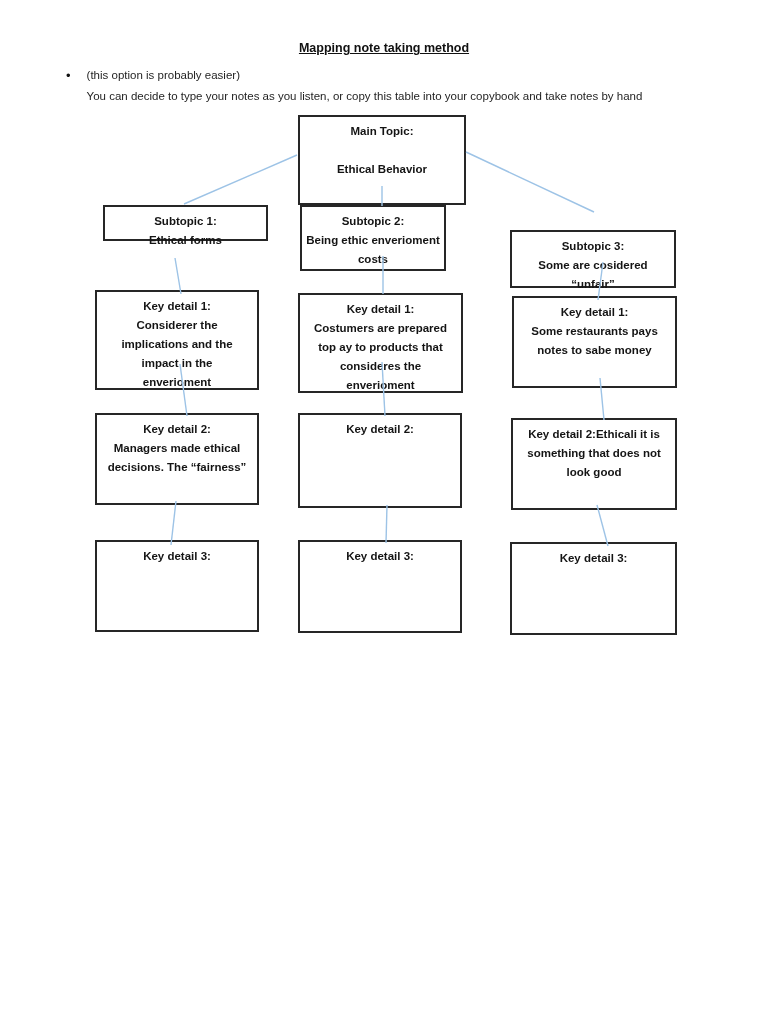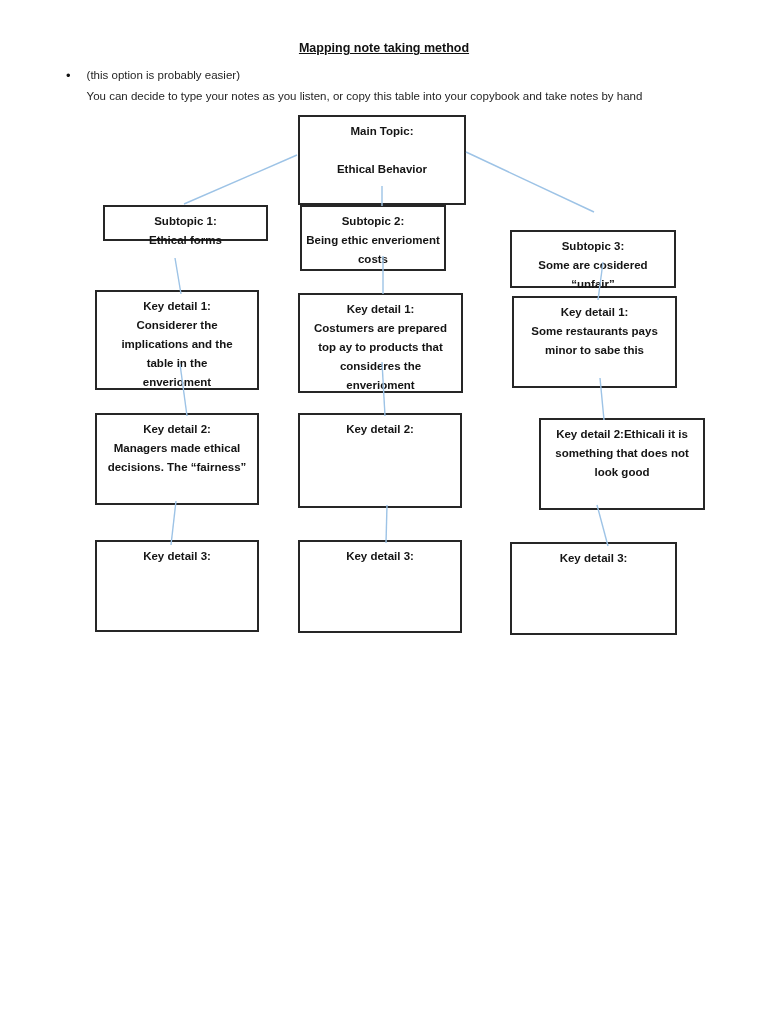--- a/index.html
+++ b/index.html
@@ -121,50 +121,50 @@
     <div class="box" style="left:510px; top:216px; width:166px; height:58px;margin-top:14px;">
       <div class="box-heading">Subtopic 3:</div>
       <div class="box-body">Some are cosidered
 “unfair”</div>
     </div>
 
     <div class="box" style="left:95px; top:290px; width:164px; height:100px;">
       <div class="box-heading">Key detail 1:</div>
       <div class="box-body">Considerer the
 implications and the
-table in the
+impact in the
 enverioment</div>
     </div>
 
     <div class="box" style="left:298px; top:293px; width:165px; height:100px;">
       <div class="box-heading">Key detail 1:</div>
       <div class="box-body">Costumers are prepared
 top ay to products that
 consideres the
 enverioment</div>
     </div>
 
     <div class="box" style="left:512px; top:296px; width:165px; height:92px;">
       <div class="box-heading">Key detail 1:</div>
       <div class="box-body">Some restaurants pays
-minor to sabe this</div>
+notes to sabe money</div>
     </div>
 
     <div class="box" style="left:95px; top:413px; width:164px; height:92px;">
       <div class="box-heading">Key detail 2:</div>
       <div class="box-body">Managers made ethical
 decisions. The “fairness”</div>
     </div>
 
     <div class="box" style="left:298px; top:413px; width:164px; height:95px;">
       <div class="box-heading">Key detail 2:</div>
       <div class="box-body"></div>
     </div>
 
-    <div class="box" style="left:511px; top:418px; width:166px; height:92px;margin-left:28px;">
+    <div class="box" style="left:511px; top:418px; width:166px; height:92px;">
       <div class="box-heading"></div>
       <div class="box-body">Key detail 2:Ethicali it is
 something that does not
 look good</div>
     </div>
 
     <div class="box" style="left:95px; top:540px; width:164px; height:92px;">
       <div class="box-heading">Key detail 3:</div>
       <div class="box-body"></div>
     </div>

